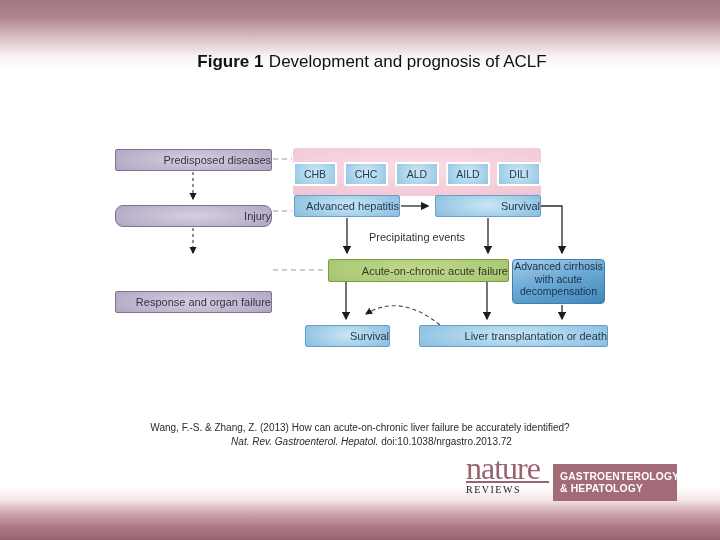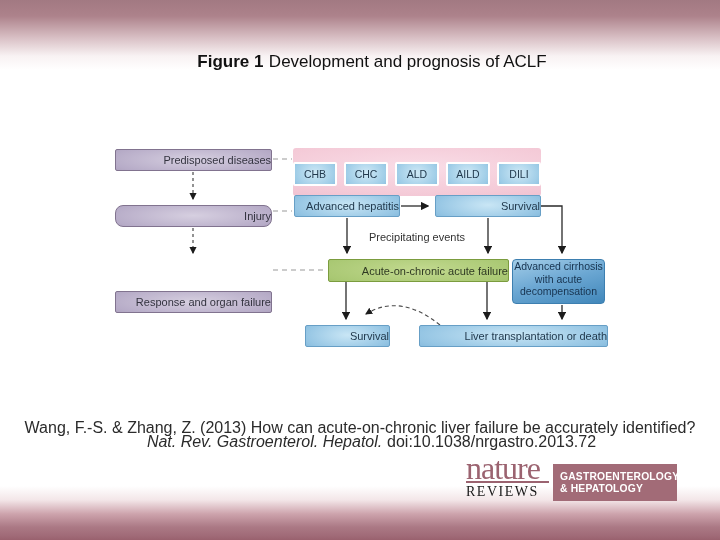--- a/index.html
+++ b/index.html
@@ -35,30 +35,30 @@
     border-radius:3px;display:flex;justify-content:space-between;gap:7px;padding-top:14px;box-sizing:border-box;}
   .etio-box{width:40px;height:20px;display:flex;align-items:center;justify-content:center;}
   .advanced-box{
     position:absolute;display:flex;flex-direction:column;align-items:center;
     background:linear-gradient(165deg,#a3cde8 0%,#6aa6d2 50%,#4187ba 100%);
     border:1px solid #3d7fb0;border-radius:4px;color:#17334f;
     font-size:10.5px;line-height:12.5px;text-align:center;box-sizing:border-box;}
   .float-label{position:absolute;font-size:11px;color:#333;text-align:center;}
 
   .citation{position:absolute;left:0;top:421px;width:720px;text-align:center;
-    font-size:16px;line-height:14px;color:#2b2b2b;}
+    font-size:10px;line-height:14px;color:#2b2b2b;}
   .cit-journal{font-style:italic;margin-left:23px;}
   .cit-doi{margin-left:0.3em;}
 
   .logo{position:absolute;left:462px;top:455px;width:218px;height:50px;}
   .logo-nature{position:absolute;left:4px;top:-1px;font-family:"Liberation Serif","DejaVu Serif",serif;
     font-size:32px;line-height:28px;color:#9b6370;letter-spacing:-1px;}
   .logo-rule{position:absolute;left:4px;top:26px;width:83px;height:2px;background:#9b6370;}
   .logo-reviews{position:absolute;left:4px;top:29px;font-family:"Liberation Serif","DejaVu Serif",serif;
-    font-size:14px;letter-spacing:1.5px;color:#1a1a1a;}
+    font-size:10px;letter-spacing:1.5px;color:#1a1a1a;}
   .logo-badge{position:absolute;left:91px;top:9px;width:124px;height:37px;background:#a26b77;
     display:flex;flex-direction:column;justify-content:center;padding-left:7px;box-sizing:border-box;
     color:#ffffff;font-weight:bold;font-size:10.3px;line-height:11.5px;letter-spacing:0.2px;}
 </style>
 </head>
 <body>
 
 <div class="slide">
 
   <div class="title">

